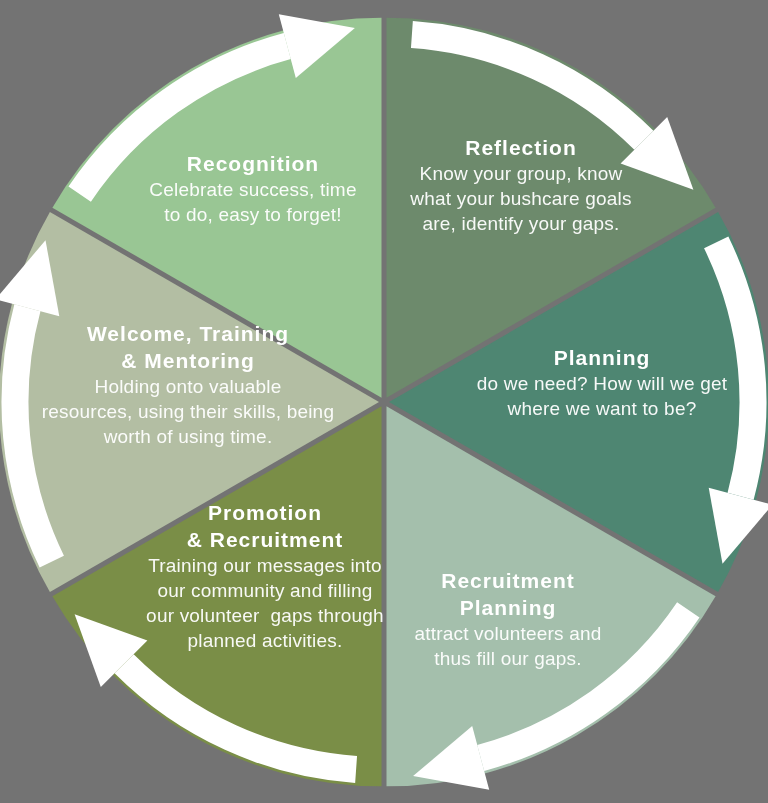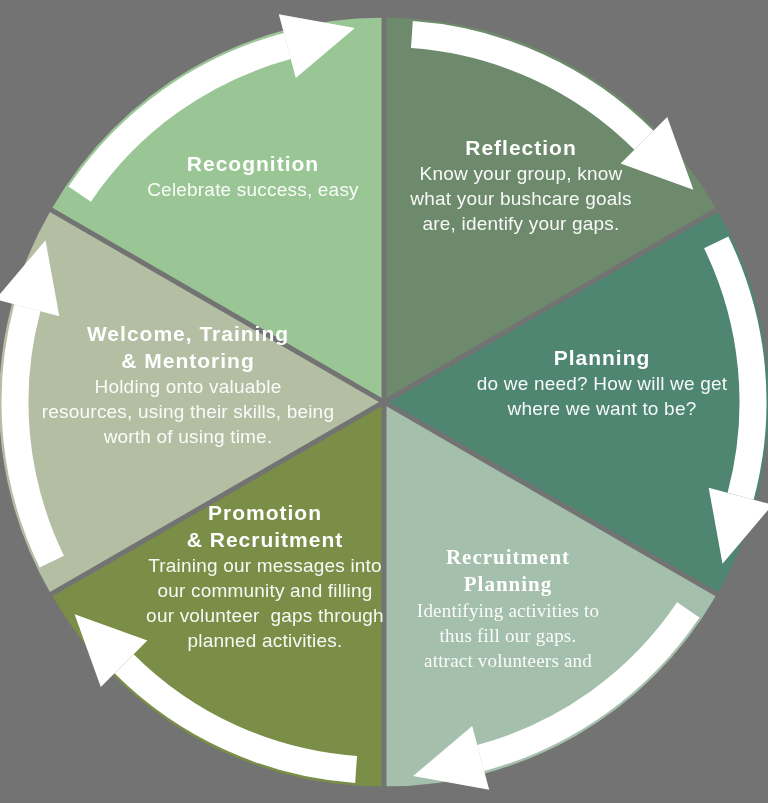--- a/index.html
+++ b/index.html
@@ -31,21 +31,21 @@
     font-size: 19px;
     font-weight: 400;
     line-height: 25px;
     letter-spacing: 0.2px;
     color: rgba(255,255,255,0.95);
     white-space: pre;
   }
   
   .t-reflection  { left: 521px; top: 134px; }
   .t-planning    { left: 602px; top: 344px; }
-  .t-recplan     { left: 508px; top: 544px; font-family: Liberation Serif, serif; }
+  .t-recplan     { left: 508px; top: 567px; }
   .t-promotion   { left: 265px; top: 499px; }
   .t-welcome     { left: 188px; top: 320px; }
   .t-recognition { left: 253px; top: 150px; text-align: center; }
 </style>
 </head>
 <body>
 
 <div class="canvas">
 
   <svg width="768" height="803" viewBox="0 0 768 803">
@@ -96,23 +96,22 @@
 
   <div class="seg-text t-planning">
     <div class="seg-title">Planning</div>
     <div class="seg-line">do we need? How will we get</div>
     <div class="seg-line">where we want to be?</div>
   </div>
 
   <div class="seg-text t-recplan">
     <div class="seg-title">Recruitment</div>
     <div class="seg-title">Planning</div>
-    <div class="seg-line">Identifying activities to</div>
+    <div class="seg-line">attract volunteers and</div>
     <div class="seg-line">thus fill our gaps.</div>
-    <div class="seg-line">attract volunteers and</div>
   </div>
 
   <div class="seg-text t-promotion">
     <div class="seg-title">Promotion</div>
     <div class="seg-title">&amp; Recruitment</div>
     <div class="seg-line">Training our messages into</div>
     <div class="seg-line">our community and filling</div>
     <div class="seg-line">our volunteer  gaps through</div>
     <div class="seg-line">planned activities.</div>
   </div>
@@ -120,16 +119,17 @@
   <div class="seg-text t-welcome">
     <div class="seg-title">Welcome, Training</div>
     <div class="seg-title">&amp; Mentoring</div>
     <div class="seg-line">Holding onto valuable</div>
     <div class="seg-line">resources, using their skills, being</div>
     <div class="seg-line">worth of using time.</div>
   </div>
 
   <div class="seg-text t-recognition">
     <div class="seg-title">Recognition</div>
-    <div class="seg-line">Celebrate success, easy</div>
+    <div class="seg-line">Celebrate success, time</div>
+    <div class="seg-line">to do, easy to forget!</div>
   </div>
 
 </div>
 
 </body></html>

